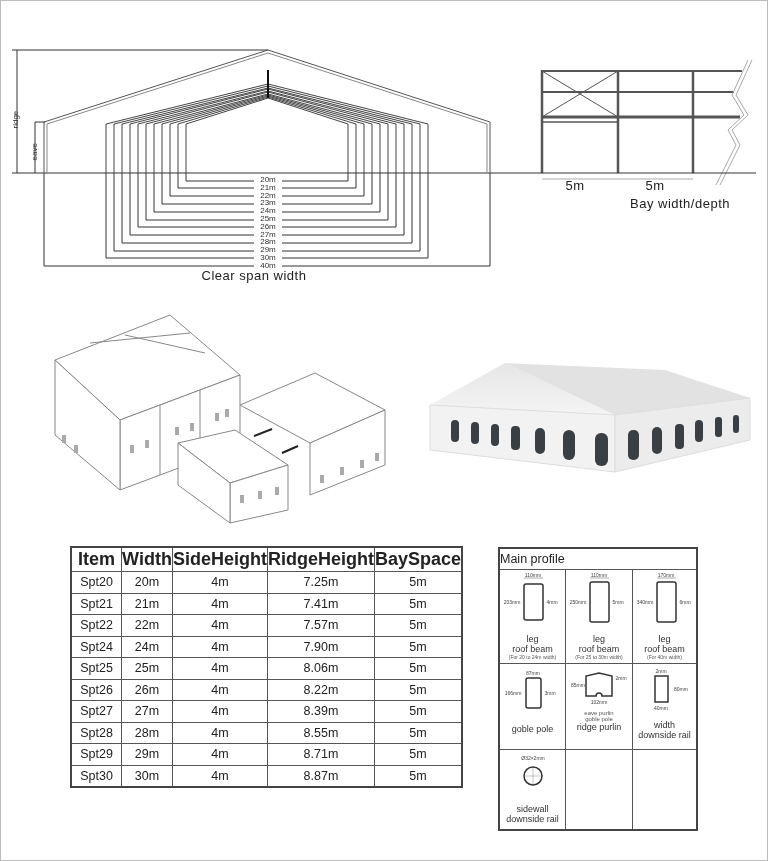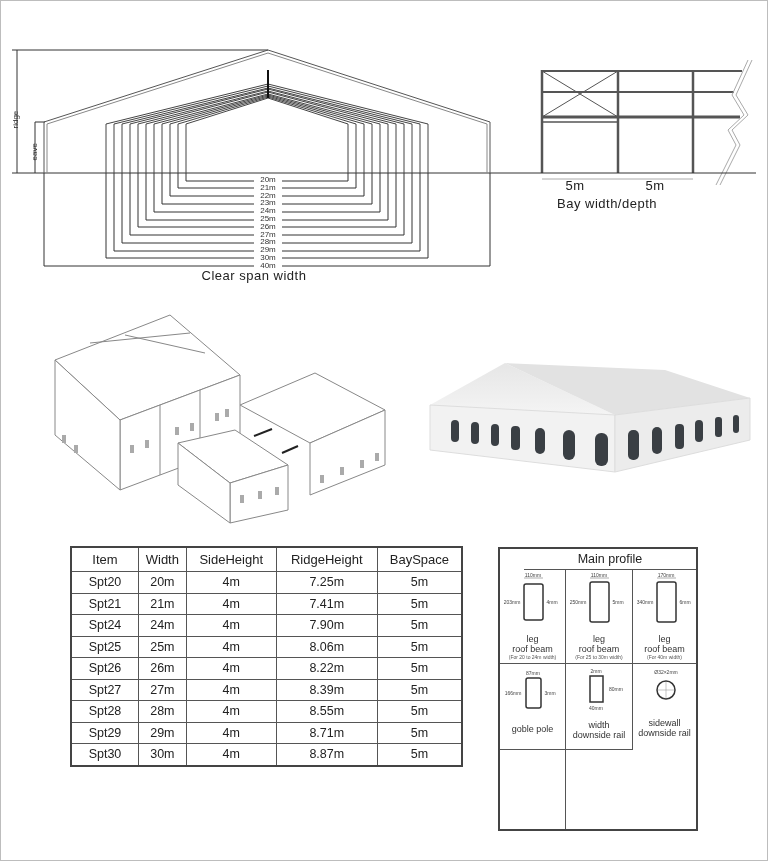--- a/index.html
+++ b/index.html
@@ -10,28 +10,28 @@
   svg text { font-family: "Liberation Sans", sans-serif; }
   .abs { position: absolute; }
   .caption { font-size: 13px; color: #222; letter-spacing: 0.5px; }
 
   
   table.spec { position: absolute; left: 70px; top: 546px; width: 393px;
                border-collapse: collapse; border: 2px solid #444; }
   table.spec th, table.spec td { border: 1px solid #555; height: 20.5px;
                padding: 0; text-align: center; font-size: 12.5px; color: #222;
                font-weight: normal; }
-  table.spec th { height: 23px; font-size: 13px; }
+  table.spec th { height: 23px; font-size: 18px; font-weight: bold; }
   table.spec td:first-child, table.spec th:first-child { width: 66px; }
 
   
   .profile { position: absolute; left: 498px; top: 547px; width: 200px; height: 284px;
              border: 2px solid #444; box-sizing: border-box; }
-  .profile .ptitle { height: 20px; border-bottom: 1px solid #555; text-align: center;
-             font-size: 12.5px; line-height: 20px; margin-left: 24px; }
+  .profile .ptitle { height: 20px; border-bottom: 1px solid #555; 
+             font-size: 12.5px; line-height: 20px; }
   .profile .grid { display: grid; grid-template-columns: 66px 67px 63px;
              grid-template-rows: 94px 86px 1fr; height: calc(100% - 21px); }
   .profile .cell { border-right: 1px solid #555; border-bottom: 1px solid #555;
              position: relative; text-align: center; }
   .profile .cell:nth-child(3n) { border-right: none; }
   .profile .cell.lastrow { border-bottom: none; }
   .plabel { font-size: 9px; line-height: 10px; color: #333; }
   .psmall { font-size: 5px; color: #555; }
 </style>
 </head>
@@ -114,21 +114,21 @@
     <line x1="22" y1="16" x2="98" y2="62" stroke-width="1"></line>
     <line x1="98" y1="16" x2="22" y2="62" stroke-width="1"></line>
     <polyline points="228,5 212,40 224,60 208,75 216,90 196,130" stroke="#aaa" stroke-width="1"></polyline>
     <polyline points="232,5 216,40 228,60 212,75 220,90 200,130" stroke="#aaa" stroke-width="1"></polyline>
   </g>
   <line x1="0" y1="118" x2="236" y2="118" stroke="#333" stroke-width="1"></line>
   <line x1="22" y1="124" x2="173" y2="124" stroke="#aaa" stroke-width="1"></line>
 </svg>
 <div class="abs caption" style="left:560px;top:178px;width:30px;text-align:center">5m</div>
 <div class="abs caption" style="left:640px;top:178px;width:30px;text-align:center">5m</div>
-<div class="abs caption" style="left:557px;top:196px;width:130px;text-align:left">Bay width/depth</div>
+<div class="abs caption" style="left:600px;top:196px;width:130px;text-align:right">Bay width/depth</div>
 
 <svg class="abs" style="left:30px;top:305px" width="370" height="220">
   <g stroke="#888" fill="#fff" stroke-width="1">
 
     <polygon points="25,55 140,10 210,70 90,115"></polygon>
     <polygon points="90,115 210,70 210,140 90,185"></polygon>
     <polygon points="25,55 90,115 90,185 25,130"></polygon>
     <line x1="60" y1="38" x2="160" y2="28"></line>
     <line x1="95" y1="30" x2="175" y2="48"></line>
     <line x1="130" y1="100" x2="130" y2="170"></line>
@@ -211,20 +211,27 @@
         <td>5m</td>
       </tr>
     <tr>
         <td>Spt21</td>
         <td>21m</td>
         <td>4m</td>
         <td>7.41m</td>
         <td>5m</td>
       </tr>
     <tr>
+        <td>Spt22</td>
+        <td>22m</td>
+        <td>4m</td>
+        <td>7.57m</td>
+        <td>5m</td>
+      </tr>
+    <tr>
         <td>Spt24</td>
         <td>24m</td>
         <td>4m</td>
         <td>7.90m</td>
         <td>5m</td>
       </tr>
     <tr>
         <td>Spt25</td>
         <td>25m</td>
         <td>4m</td>
@@ -315,20 +322,31 @@
     <div class="cell">
       <svg width="66" height="56">
         <rect x="26" y="14" width="15" height="30" rx="2" fill="none" stroke="#333" stroke-width="1.5"></rect>
         <text x="33" y="11" font-size="5" text-anchor="middle" fill="#444">87mm</text>
         <text x="13" y="31" font-size="5" text-anchor="middle" fill="#444">166mm</text>
         <text x="50" y="31" font-size="5" text-anchor="middle" fill="#444">3mm</text>
       </svg>
       <div class="plabel">goble pole</div>
     </div>
 
+    <div class="cell">
+      <svg width="67" height="42">
+        <path d="M20 32 L20 12 L33 9 L46 12 L46 32 L36 32 A3 3 0 0 0 30 32 Z" fill="none" stroke="#333" stroke-width="1.5"></path>
+        <text x="12" y="23" font-size="5" text-anchor="middle" fill="#444">85mm</text>
+        <text x="55" y="16" font-size="5" text-anchor="middle" fill="#444">2mm</text>
+        <text x="33" y="40" font-size="5" text-anchor="middle" fill="#444">102mm</text>
+      </svg>
+      <div class="psmall" style="font-size:6px">eave purlin</div>
+      <div class="psmall" style="font-size:6px">goble pole</div>
+      <div class="plabel">ridge purlin</div>
+    </div>
 
     <div class="cell">
       <svg width="63" height="52">
         <rect x="22" y="12" width="13" height="26" fill="none" stroke="#333" stroke-width="1.5"></rect>
         <text x="28" y="9" font-size="5" text-anchor="middle" fill="#444">2mm</text>
         <text x="48" y="27" font-size="5" text-anchor="middle" fill="#444">80mm</text>
         <text x="28" y="46" font-size="5" text-anchor="middle" fill="#444">40mm</text>
       </svg>
       <div class="plabel">width</div>
       <div class="plabel">downside rail</div>

